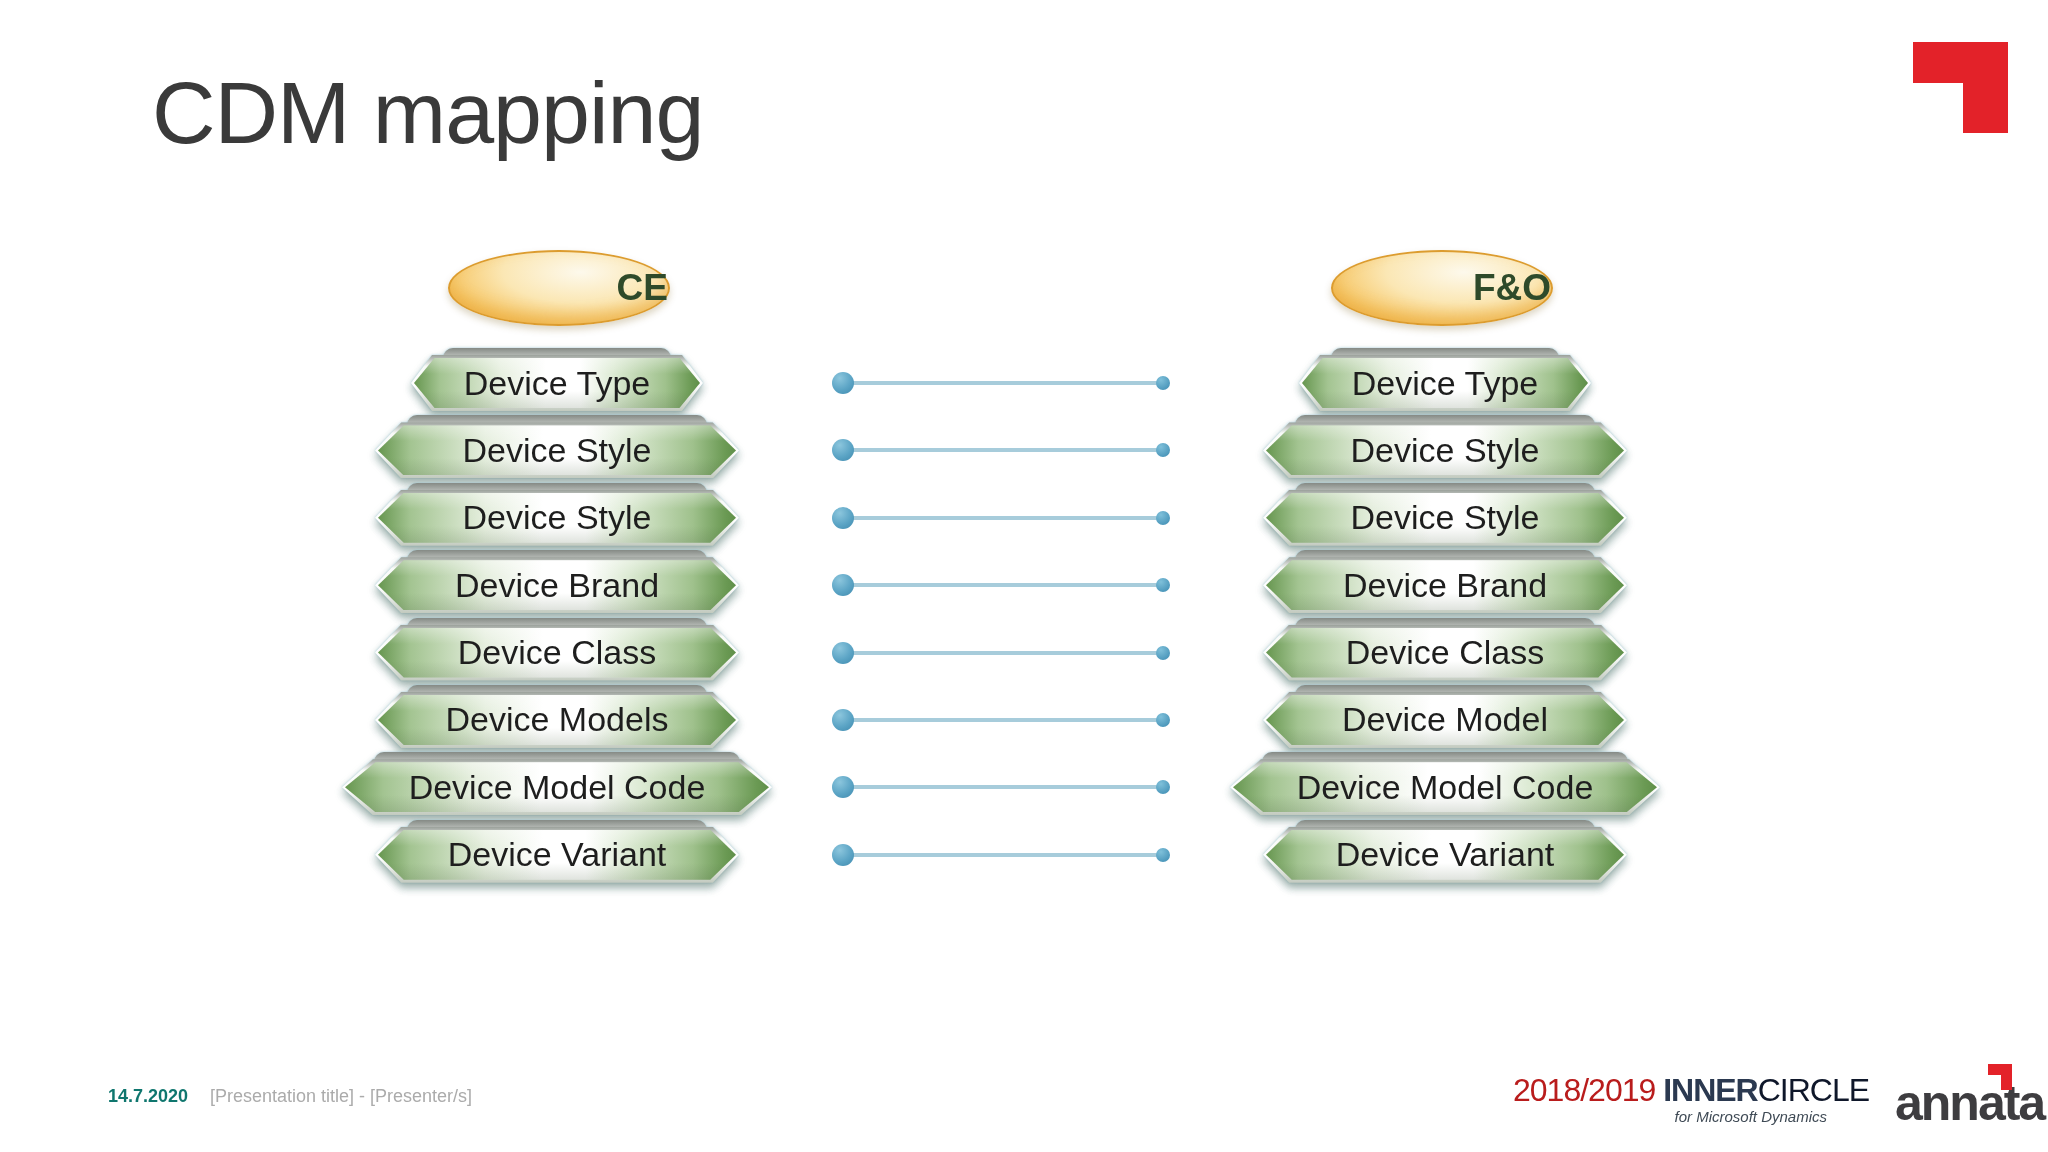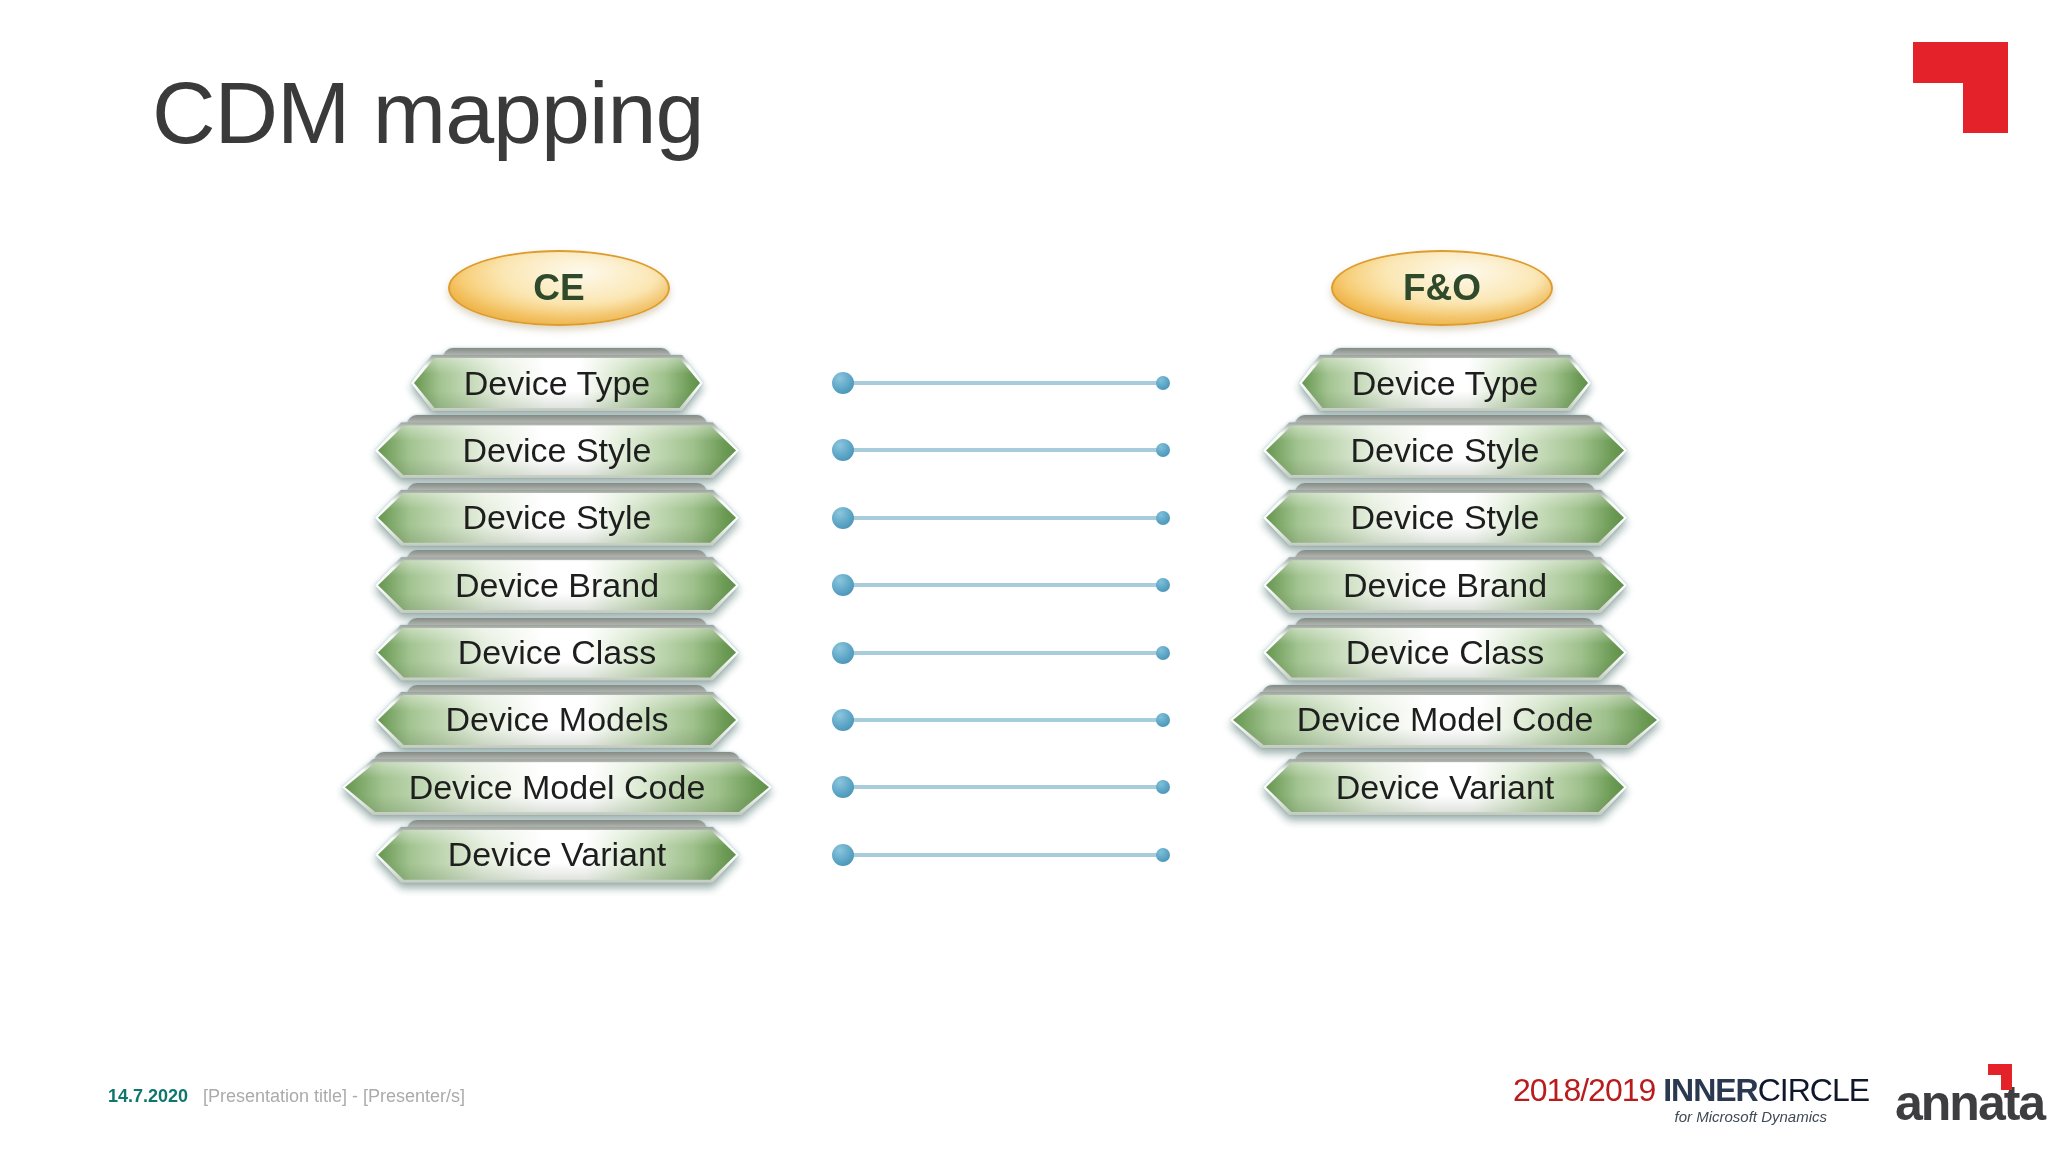--- a/index.html
+++ b/index.html
@@ -16,21 +16,21 @@
 
   
   .brand-mark{position:absolute;left:1913px;top:42px;width:95px;height:91px;}
 
   
   .oval{
     position:absolute;width:218px;height:72px;border-radius:50%;
     background:radial-gradient(ellipse at 60% 28%, #fdf9ec 0%, #fbe7b4 42%, #f6c767 72%, #eda42f 100%);
     border:2px solid #dc9c2f;
     box-shadow:0 4px 7px rgba(120,90,20,0.25), inset 0 -8px 14px rgba(225,156,44,.35);
-    display:flex;align-items:center;justify-content:center;
+    display:flex;align-items:center;justify-content:flex-end;
     font-size:37px;font-weight:700;color:#2e4a2a;
   }
   .oval.ce{left:448px;top:250px;}
   .oval.fo{left:1331px;top:250px;}
 
   
   .col{
     position:absolute;top:355px;width:440px;
     display:flex;flex-direction:column;align-items:center;gap:11.4px;
   }
@@ -79,21 +79,21 @@
     position:absolute;left:0;top:17px;width:22px;height:22px;border-radius:50%;
     background:radial-gradient(circle at 35% 28%, #8cc6dd 0%, #5ba4c5 55%, #3f89ad 100%);
   }
   .connrow .dot-r{
     position:absolute;right:0;top:21px;width:14px;height:14px;border-radius:50%;
     background:radial-gradient(circle at 35% 28%, #7fc0da 0%, #4f9abd 70%, #3f89ad 100%);
   }
 
   
   .footer-date{position:absolute;left:72px;top:1086px;font-size:18px;font-weight:700;color:#0f766e;margin-left:36px;}
-  .footer-meta{position:absolute;left:203px;top:1086px;font-size:18px;font-weight:400;color:#ababab;}
+  .footer-meta{position:absolute;left:210px;top:1086px;font-size:18px;font-weight:400;color:#ababab;}
 
   .innercircle{position:absolute;left:1513px;top:1074px;width:316px;text-align:right;line-height:1;}
   .innercircle .row1{font-size:32px;letter-spacing:-1px;white-space:nowrap;}
   .innercircle .season{color:#b91c1c;font-weight:300;}
   .innercircle .inner{color:#2b3950;font-weight:700;}
   .innercircle .circle{color:#0f172a;font-weight:400;}
   .innercircle .tagline{font-size:15px;font-style:italic;color:#3f4a55;margin-top:3px;padding-right:2px;}
 
   .annata{position:absolute;left:1895px;top:1064px;width:160px;height:70px;}
   .annata .word{
@@ -250,20 +250,27 @@
           <span class="node-label">Device Brand</span>
         </div>
       </div>
     <div class="banner">
         <div class="backbar"></div>
         <div class="hex-outer"></div>
         <div class="hex-inner">
           <span class="node-label">Device Class</span>
         </div>
       </div>
+    <div class="banner">
+        <div class="backbar"></div>
+        <div class="hex-outer"></div>
+        <div class="hex-inner">
+          <span class="node-label">Device Model</span>
+        </div>
+      </div>
     <div class="banner wide">
         <div class="backbar"></div>
         <div class="hex-outer"></div>
         <div class="hex-inner">
           <span class="node-label">Device Model Code</span>
         </div>
       </div>
     <div class="banner">
         <div class="backbar"></div>
         <div class="hex-outer"></div>

